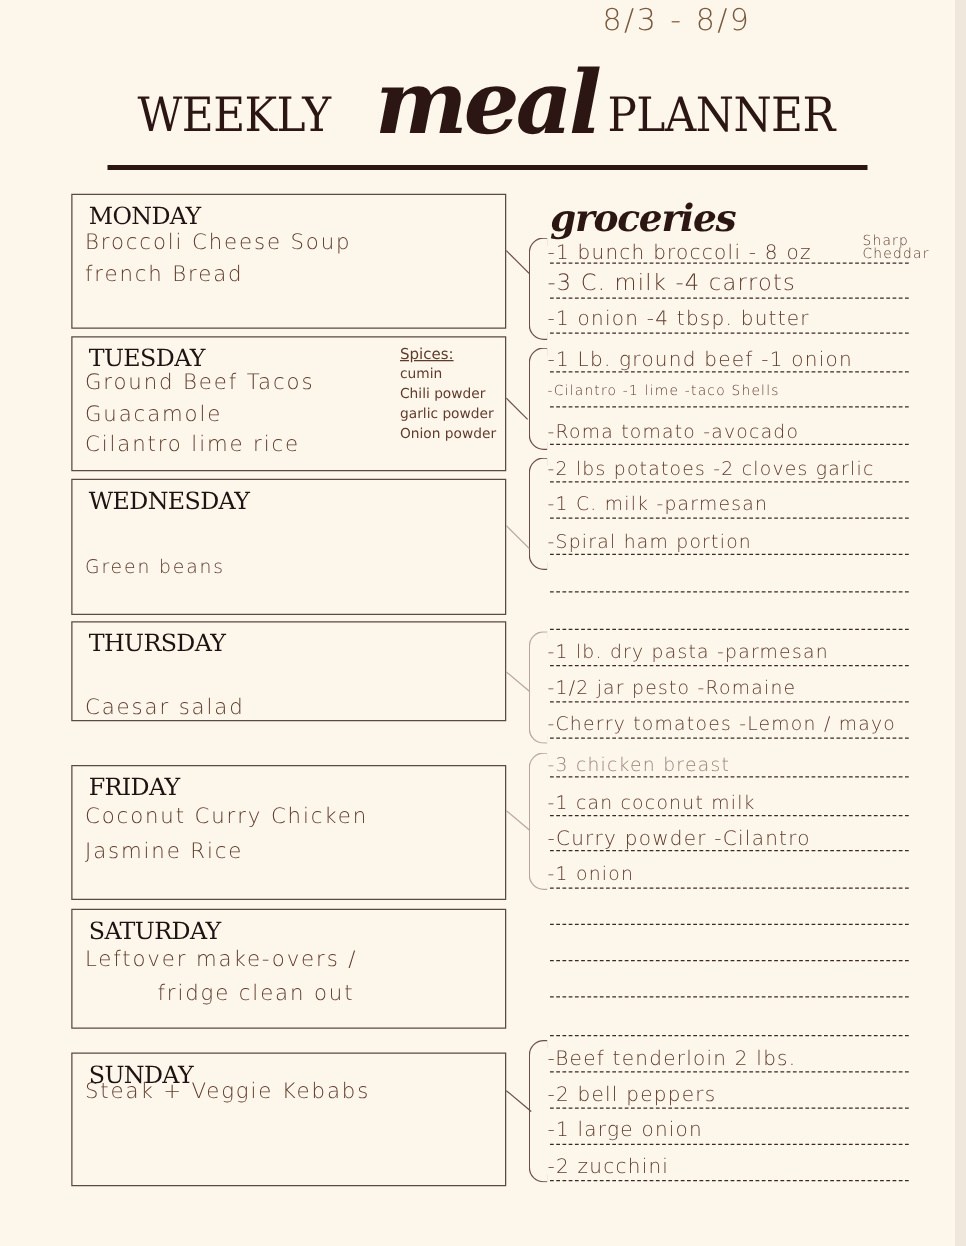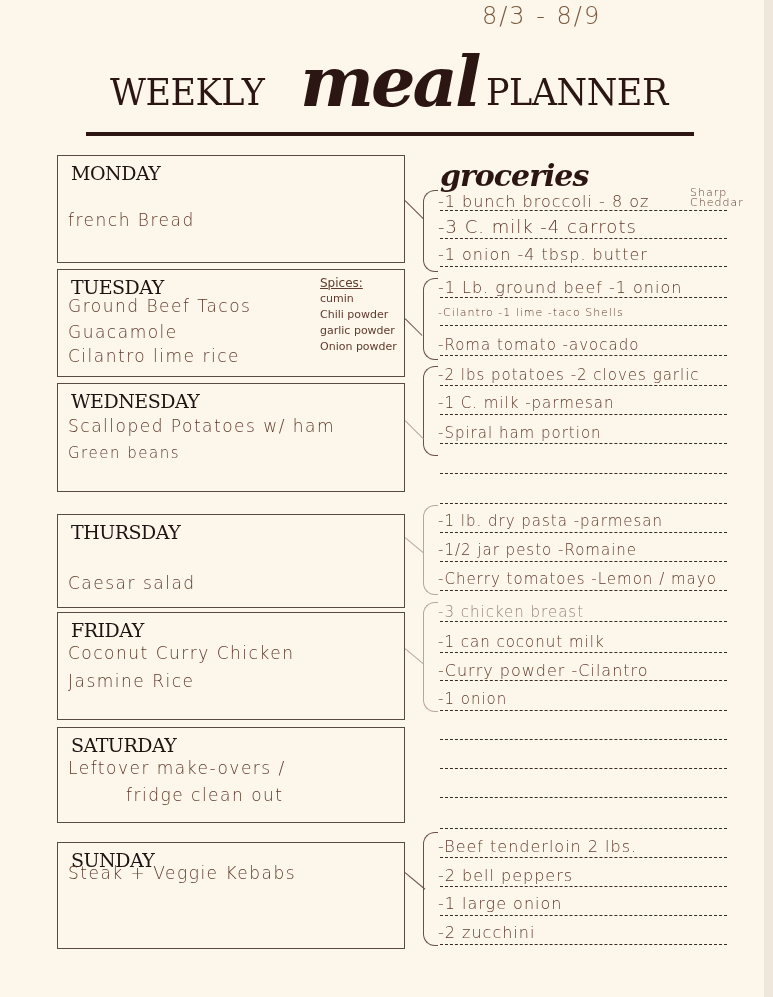--- a/index.html
+++ b/index.html
@@ -84,44 +84,44 @@
 
 <div class="title-row">
   <span class="t-weekly">WEEKLY</span>
   <span class="t-meal">meal</span>
   <span class="t-planner">PLANNER</span>
 </div>
 <div class="title-rule"></div>
 
 <div class="day-box" style="top:155px;height:108px;">
   <div class="day-name">MONDAY</div>
+  <div class="meal-line" style="top:28px;">Broccoli Cheese Soup</div>
   <div class="meal-line" style="top:54px;">french Bread</div>
 </div>
 
 <div class="day-box" style="top:269px;height:108px;">
   <div class="day-name">TUESDAY</div>
   <div class="meal-line" style="top:26px;">Ground Beef Tacos</div>
   <div class="meal-line" style="top:52px;">Guacamole</div>
   <div class="meal-line" style="top:76px;">Cilantro lime rice</div>
   <div class="spices">
     <div class="hdr">Spices:</div>
     <div>cumin</div>
     <div>Chili powder</div>
     <div>garlic powder</div>
     <div>Onion powder</div>
   </div>
 </div>
 
 <div class="day-box" style="top:383px;height:109px;">
   <div class="day-name">WEDNESDAY</div>
-  <div class="meal-line" style="top:32px;">Scalloped Potatoes w/ ham</div>
   <div class="meal-line" style="top:60px;font-size:15px;">Green beans</div>
 </div>
 
-<div class="day-box" style="top:514px;height:94px;">
+<div class="day-box" style="top:497px;height:80px;">
   <div class="day-name">THURSDAY</div>
   <div class="meal-line" style="top:58px;">Caesar salad</div>
 </div>
 
 <div class="day-box" style="top:612px;height:108px;">
   <div class="day-name">FRIDAY</div>
   <div class="meal-line" style="top:30px;">Coconut Curry Chicken</div>
   <div class="meal-line" style="top:58px;">Jasmine Rice</div>
 </div>
 

